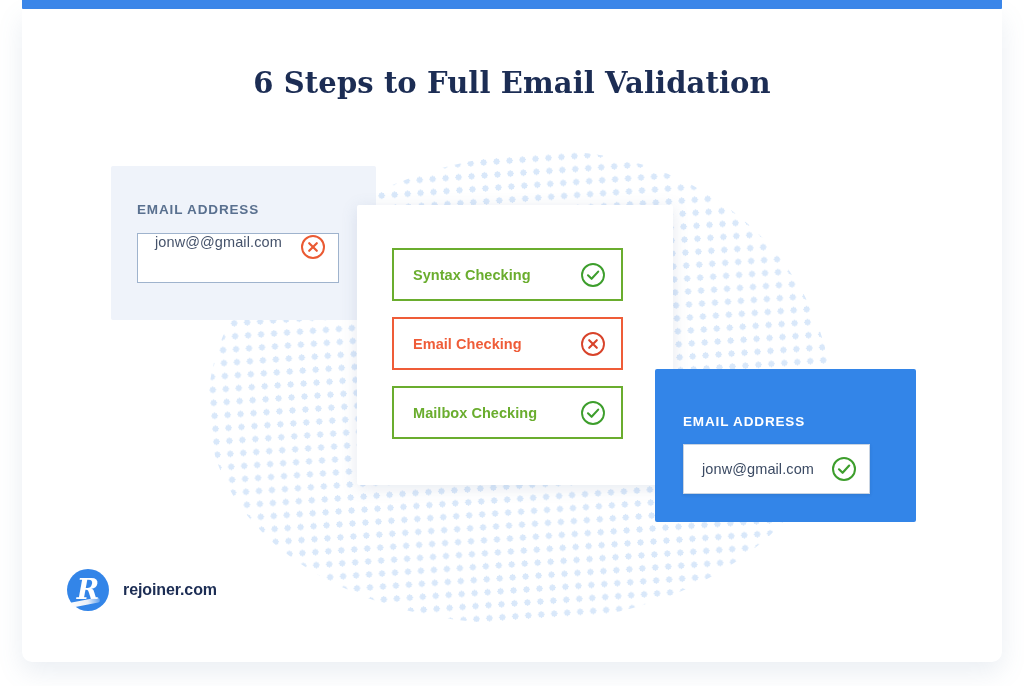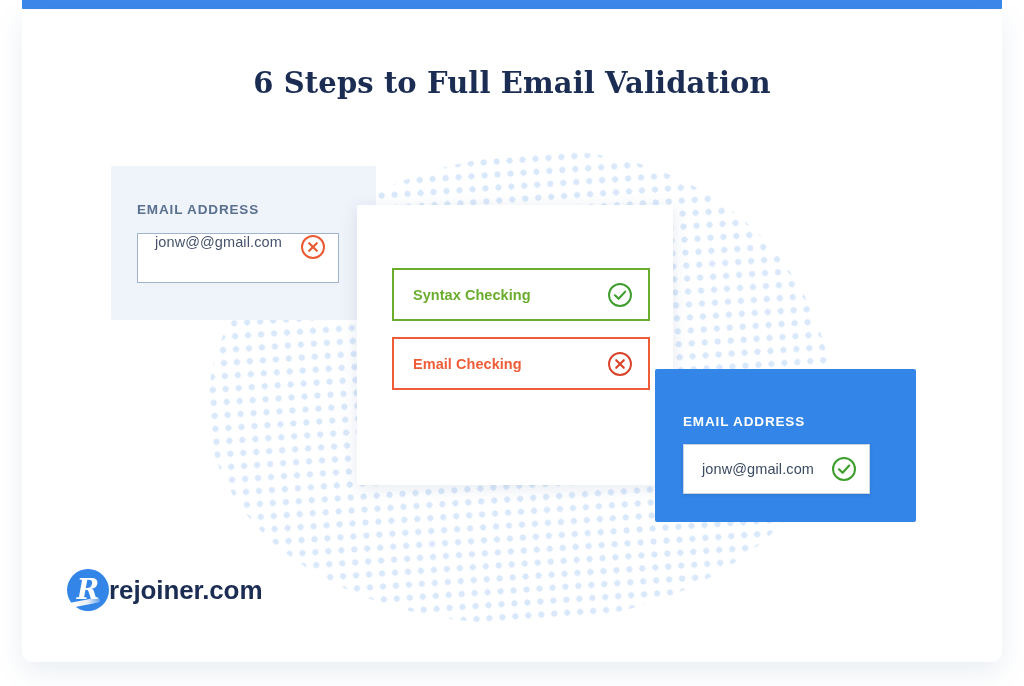--- a/index.html
+++ b/index.html
@@ -120,29 +120,28 @@
     top: 196px;
     width: 316px;
     height: 280px;
     background: #ffffff;
     box-shadow: 0 3px 16px rgba(100,125,165,0.17);
     border-radius: 2px;
   }
   .check-row {
     position: absolute;
     left: 35px;
-    width: 258px;
+    width: 231px;
     height: 53px;
     box-sizing: border-box;
     border: 2px solid #6aad2e;
     display: flex;
     align-items: center;
     padding: 0 15px 0 19px;
     background: #ffffff;
-    margin-top: 20px;
   }
   .check-row.is-fail { border-color: #ef5c38; }
   .check-row .check-label {
     flex: 1;
     font-size: 14.5px;
     font-weight: bold;
     letter-spacing: 0.05px;
     color: #6aad2e;
     white-space: nowrap;
   }
@@ -227,22 +226,22 @@
     position: absolute;
     left: 3px;
     bottom: 6px;
     width: 30px;
     height: 5px;
     background: linear-gradient(90deg, #ffffff 0%, #e8eef7 60%, rgba(255,255,255,0.25) 100%);
     transform: rotate(-11deg);
     border-radius: 2px;
   }
   #logo-text {
-    margin-left: 0;
-    font-size: 26px;
+    margin-left: 14px;
+    font-size: 16px;
     font-weight: bold;
     letter-spacing: -0.1px;
     color: #1c2d54;
     white-space: nowrap;
   }
 </style>
 </head>
 <body>
 
 <div id="page">
@@ -283,20 +282,29 @@
       <div class="check-row is-fail" id="check-row-1">
         <span class="check-label">Email Checking</span>
         <span>
           <svg class="icon-svg" width="26" height="26" viewBox="0 0 26 26">
             <circle cx="13" cy="13" r="11" fill="none" stroke="#d8432a" stroke-width="1.9"></circle>
             <path d="M9.2 9.2 L16.8 16.8 M16.8 9.2 L9.2 16.8" stroke="#d8432a" stroke-width="2.1" stroke-linecap="round"></path>
           </svg>
         </span>
       </div>
 
+      <div class="check-row" id="check-row-2">
+        <span class="check-label">Mailbox Checking</span>
+        <span>
+          <svg class="icon-svg" width="26" height="26" viewBox="0 0 26 26">
+            <circle cx="13" cy="13" r="11" fill="none" stroke="#3d9e2c" stroke-width="1.9"></circle>
+            <path d="M8 13.3 L11.6 16.8 L18.2 9.6" fill="none" stroke="#3d9e2c" stroke-width="2.1" stroke-linecap="round" stroke-linejoin="round"></path>
+          </svg>
+        </span>
+      </div>
 
     </div>
 
     <div id="card-input-valid">
       <div class="field-label">EMAIL ADDRESS</div>
       <div id="input-valid-box">
         <span class="input-value">jonw@gmail.com</span>
         <span>
           <svg class="icon-svg" width="26" height="26" viewBox="0 0 26 26">
             <circle cx="13" cy="13" r="11" fill="none" stroke="#3d9e2c" stroke-width="2"></circle>

